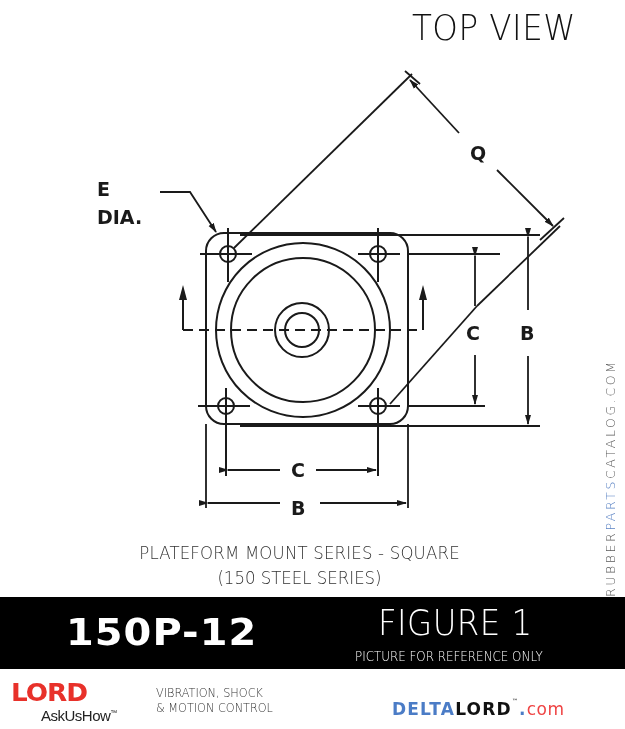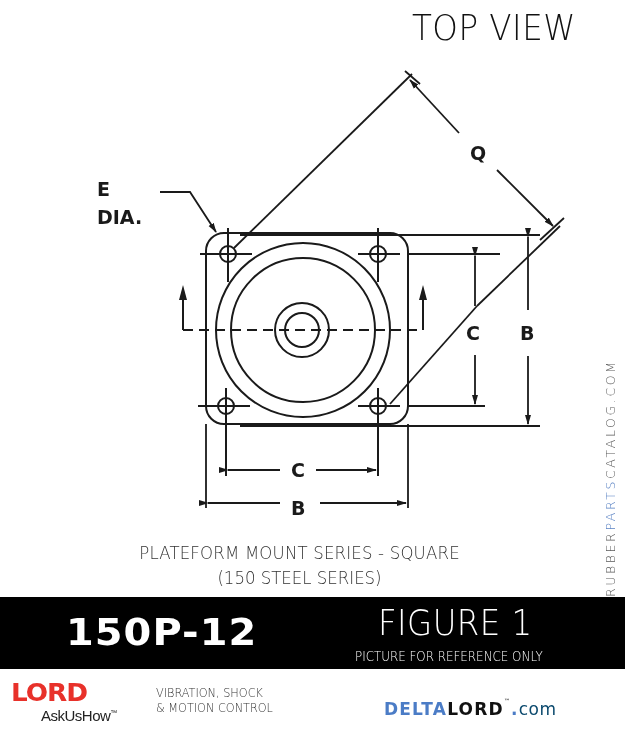--- a/index.html
+++ b/index.html
@@ -13,24 +13,24 @@
     .side-text .accent { color: #5b83c4; }
     .black-bar { position: absolute; left: 0; top: 597px; width: 625px; height: 72px; background: #000; }
     .part-number { position: absolute; left: 66px; top: 607px; color: #fff; font-family: "DejaVu Sans", sans-serif; font-weight: bold; font-size: 38px; letter-spacing: 1px; line-height: 50px; transform: scaleX(1.05); transform-origin: left top; }
     .figure-label { position: absolute; left: 378px; top: 601px; color: #fff; font-weight: 200; font-size: 36px; line-height: 44px; letter-spacing: 0.5px; white-space: nowrap; transform: scaleX(0.9); transform-origin: left top; }
     .ref-note { position: absolute; left: 355px; top: 647px; color: #fff; font-size: 14.5px; line-height: 18px; font-weight: 300; white-space: nowrap; transform: scaleX(0.82); transform-origin: left top; }
     .lord-logo { position: absolute; left: 11px; top: 680px; color: #e8312a; font-family: "DejaVu Sans", sans-serif; font-weight: bold; font-size: 25px; line-height: 26px; letter-spacing: -1px; transform: scaleX(1.05); transform-origin: left top; }
     .lord-tagline { position: absolute; left: 41px; top: 704px; color: #222; font-family: Liberation Sans, sans-serif; font-size: 15px; letter-spacing: -0.5px; line-height: 18px; }
     .lord-tagline sup { font-size: 7px; vertical-align: 6px; }
     .vsm { position: absolute; left: 156px; top: 685px; color: #333; font-size: 12.5px; line-height: 15px; font-weight: 300; transform: scaleX(0.9); transform-origin: left top; white-space: nowrap; }
     .deltaflex { position: absolute; left: 384px; top: 690px; font-family: "DejaVu Sans", sans-serif; font-weight: bold; font-size: 17px; line-height: 22px; letter-spacing: 1.2px; white-space: nowrap; }
-    .deltaflex .delta { color: #4b7cc6; }
+    .deltaflex .delta { color: #4b7cc6; margin-left: 8px; }
     .deltaflex .flex { color: #111; }
     .deltaflex .dot { color: #4b7cc6; }
-    .deltaflex .com { color: #0c4a6e; font-weight: normal; letter-spacing: 0.5px; }
+    .deltaflex .com { color: #ef4444; font-weight: normal; letter-spacing: 0.5px; }
     .deltaflex sup { font-size: 6px; vertical-align: 12px; color: #333; }
   </style>
 </head>
 <body>
 
 <div class="view-title">TOP VIEW</div>
 
 <svg class="drawing" viewBox="0 0 625 600" xmlns="http://www.w3.org/2000/svg">
   <defs>
     <marker id="arr" markerWidth="10" markerHeight="8" refX="9" refY="4" orient="auto" markerUnits="userSpaceOnUse">

